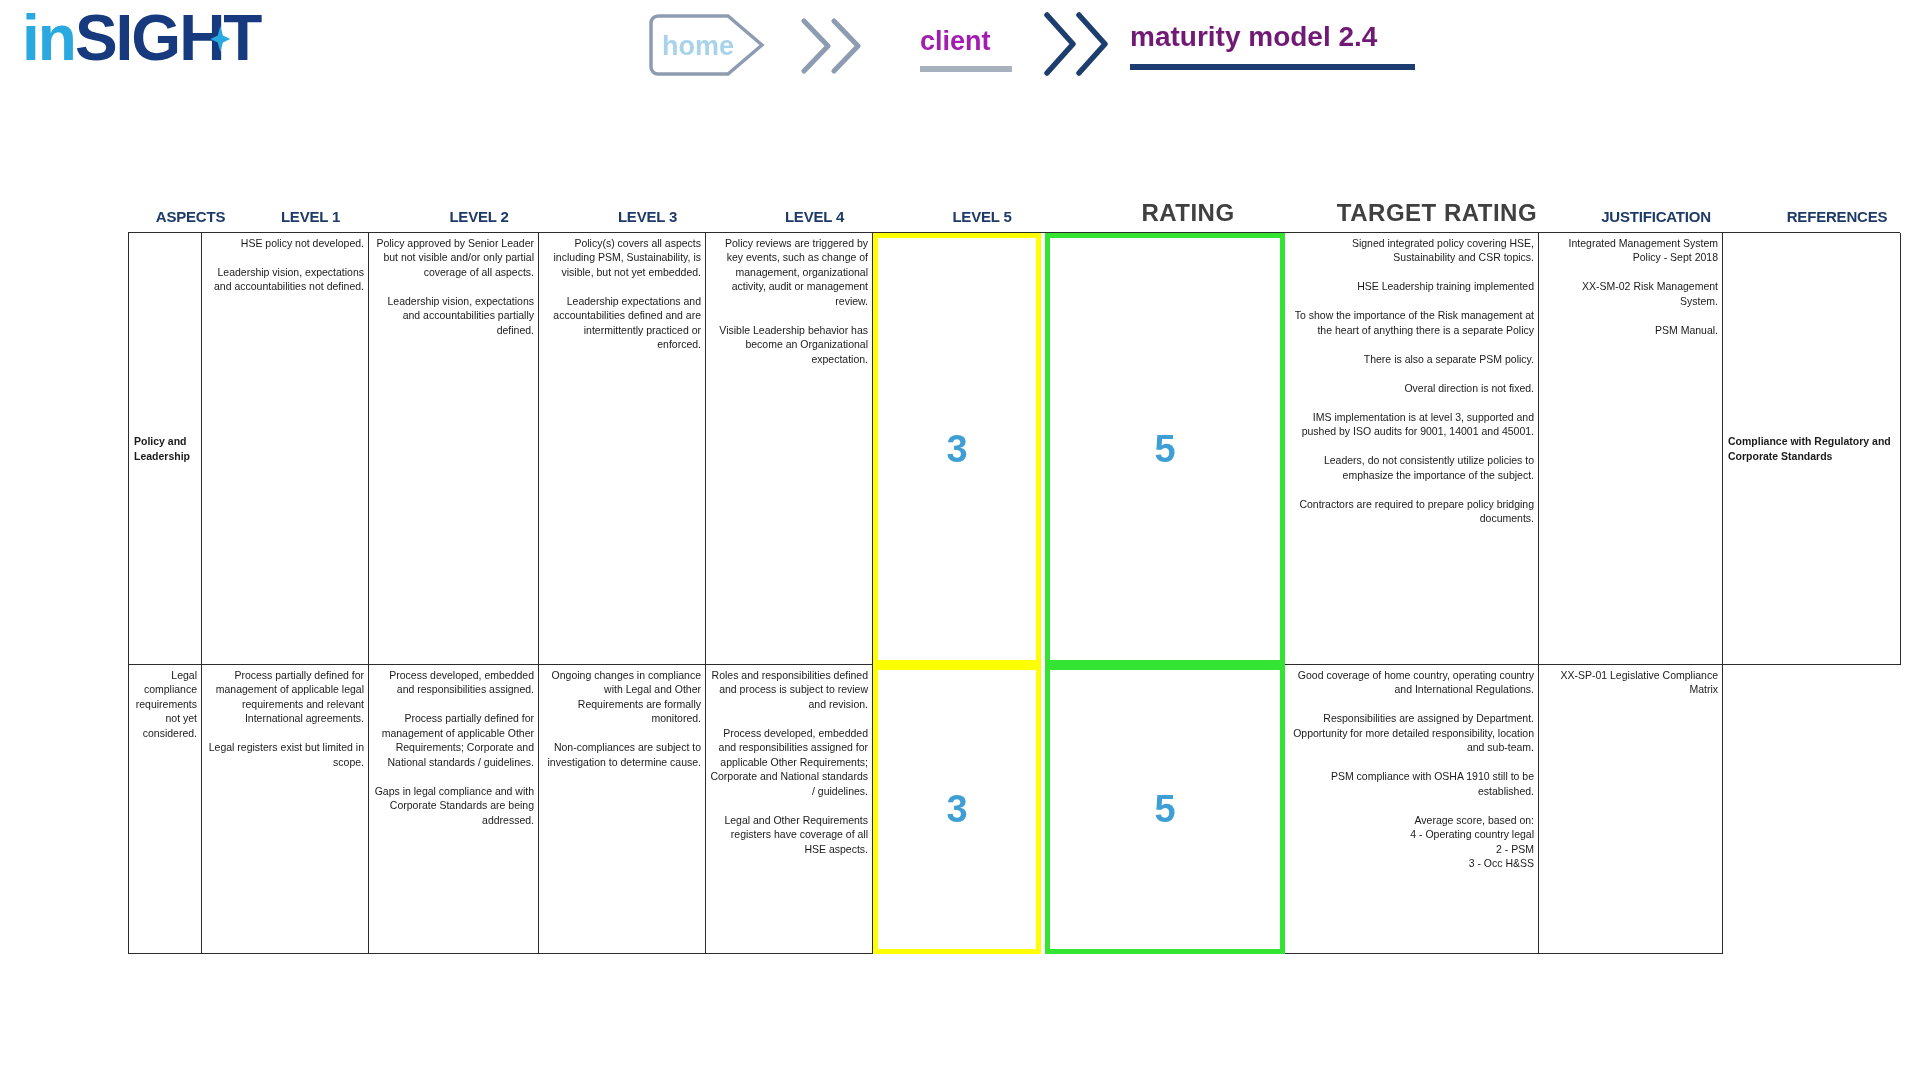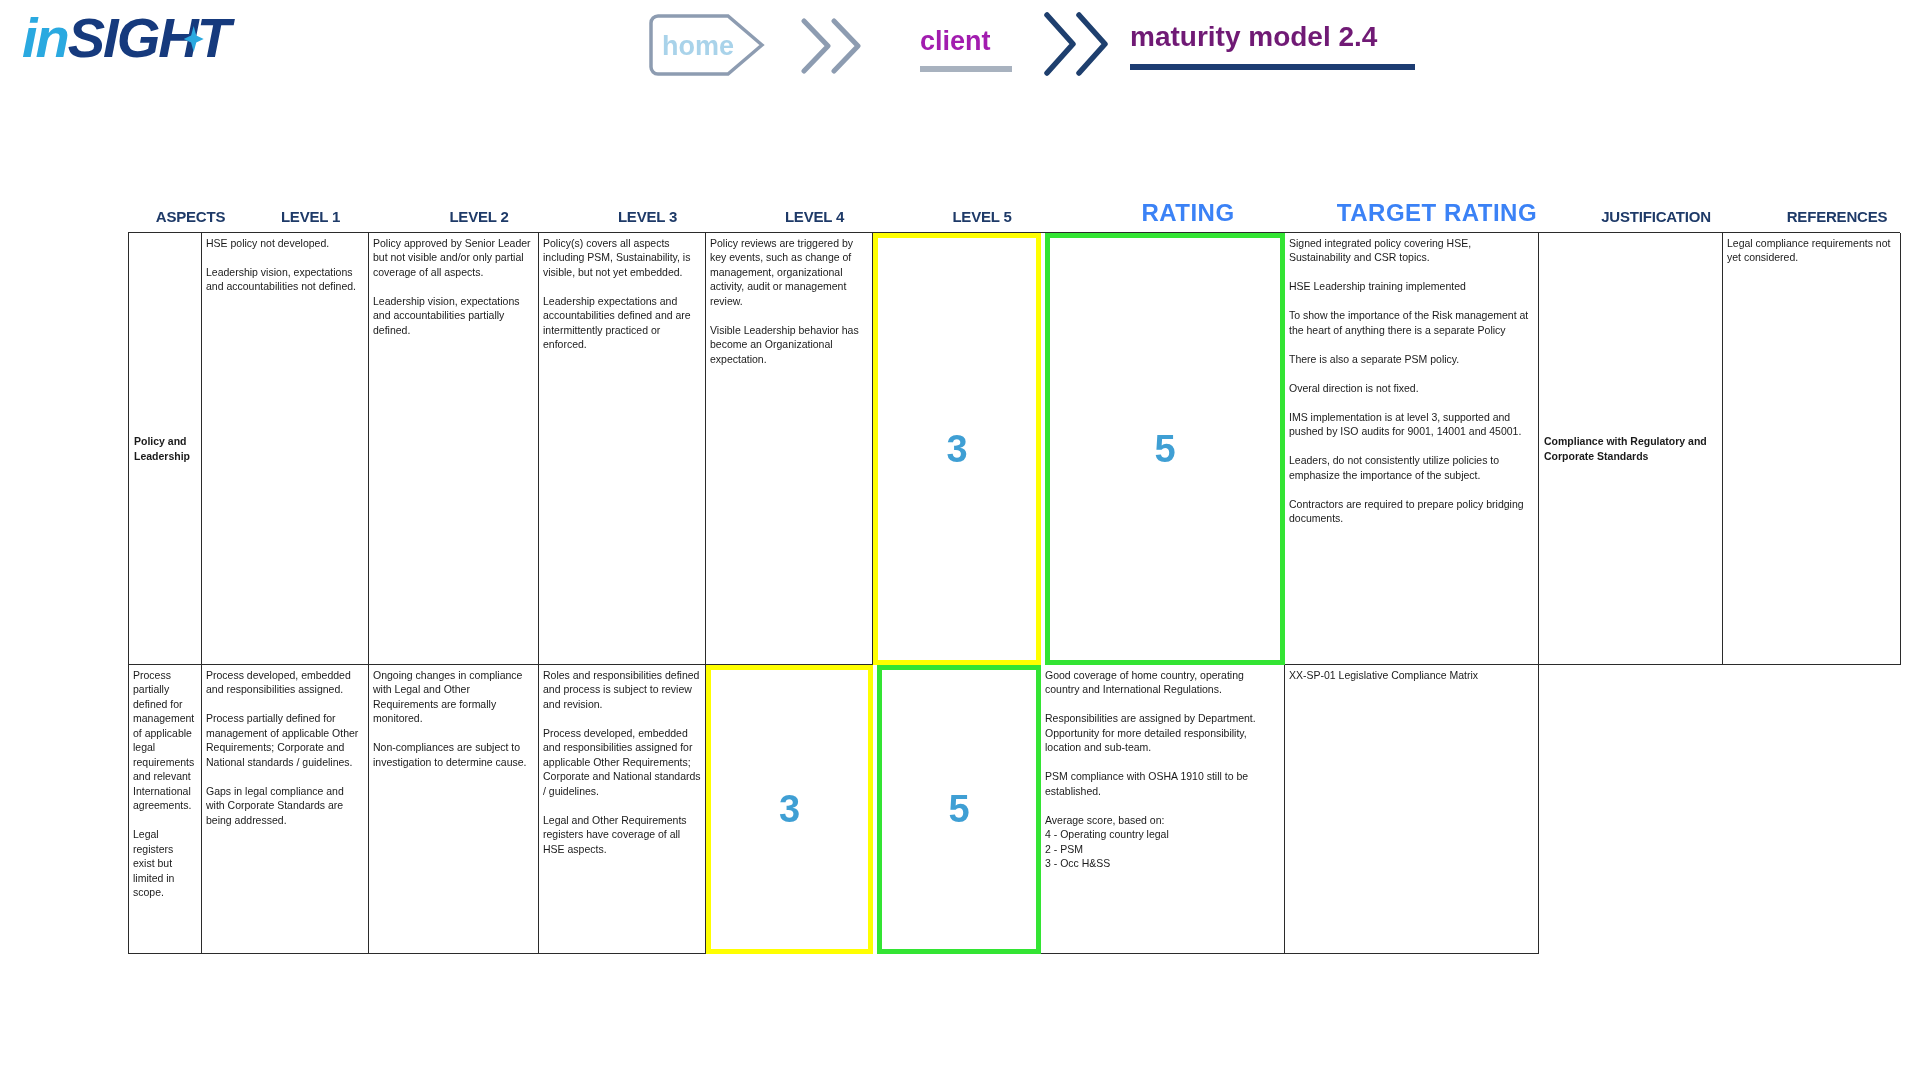--- a/index.html
+++ b/index.html
@@ -1,21 +1,21 @@
 <!DOCTYPE html>
 <html><head>
 <meta charset="utf-8">
 <style>
   * { margin:0; padding:0; box-sizing:border-box; }
   html,body { width:1920px; height:1080px; background:#ffffff; overflow:hidden;
               font-family:"Liberation Sans", sans-serif; }
 
   
-  .logo { position:absolute; left:22px; top:6px; font-size:56px; font-weight:800;
-          letter-spacing:-2px; line-height:64px; white-space:nowrap;font-style:italic; }
+  .logo { position:absolute; left:22px; top:6px; font-size:64px; font-weight:800;
+          letter-spacing:-2px; line-height:64px; white-space:nowrap; }
   .logo .lt { color:#2aa9e0; }
   .logo .dk { color:#163a7d; }
   .logo .h-wrap { position:relative; display:inline-block; color:#163a7d; }
   .logo .star { position:absolute; right:-7px; top:20px; width:20px; height:26px;
                 background:#2aa9e0;
                 clip-path:polygon(50% 0,63% 37%,100% 50%,63% 63%,50% 100%,37% 63%,0 50%,37% 37%); }
 
   
   .crumb-home { position:absolute; left:648px; top:13px; width:122px; height:64px; }
   .crumb-home text { font-family:"Liberation Sans",sans-serif; font-weight:bold; font-size:27px; fill:#a9d3ea; }
@@ -25,31 +25,31 @@
   .client-underline { position:absolute; left:920px; top:66px; width:92px; height:6px; background:#a8b2bf; }
   .crumb-current { position:absolute; left:1130px; top:21px; font-size:28px; font-weight:bold;
                    color:#701a75; }
   .current-underline { position:absolute; left:1130px; top:64px; width:285px; height:6px; background:#1d3c72; }
 
   
   .thead { position:absolute; left:128px; top:194px; width:1772px; height:36px;
            display:grid; align-items:end; justify-items:center;
            grid-template-columns:73px 167px 170px 167px 167px 168px 244px 254px 184px 178px;margin-left:26px; }
   .hcell  { color:#1e3a68; font-weight:bold; font-size:15px; padding-bottom:5px; letter-spacing:-0.2px; }
-  .hcell-big { color:#3b82f6; font-weight:bold; font-size:24px; padding-bottom:3px; letter-spacing:0.5px; }
+  .hcell-big { color:#404040; font-weight:bold; font-size:24px; padding-bottom:3px; letter-spacing:0.5px; }
 
   
   .mtable { position:absolute; left:128px; top:232px; width:1772px;
             display:grid;
             grid-template-columns:73px 167px 170px 167px 167px 168px 244px 254px 184px 178px;
             grid-template-rows:432px 289px;
             border-top:1px solid #2b2b2b; border-left:1px solid #2b2b2b; }
   .cell { border-right:1px solid #2b2b2b; border-bottom:1px solid #2b2b2b;
           font-size:10.5px; line-height:1.38; color:#1a1a1a; padding:3px 4px;
-          white-space:pre-line; overflow:hidden; }
+          white-space:pre-line; overflow:hidden;text-align:right; }
   .aspect { display:flex; align-items:center; justify-content:center; text-align:left;
             font-weight:bold; padding:3px 5px; }
   .score-cell { position:relative; border-right:none; border-bottom:none; }
   .score-box { position:absolute; inset:0; border:5px solid #ffff00;
                display:flex; align-items:center; justify-content:center; }
   .score-box.target { border-color:#33e433; left:4px; }
   .score-num { font-size:38px; font-weight:bold; color:#3f9fd4; }
   .just { border-left:1px solid #2b2b2b; margin-left:-1px; }
 </style>
 </head>
@@ -126,20 +126,25 @@
 
 There is also a separate PSM policy.
 
 Overal direction is not fixed.
 
 IMS implementation is at level 3, supported and pushed by ISO audits for 9001, 14001 and 45001.
 
 Leaders, do not consistently utilize policies to emphasize the importance of the subject.
 
 Contractors are required to prepare policy bridging documents.</div>
+  <div class="cell">Integrated Management System Policy - Sept 2018
+
+XX-SM-02 Risk Management System.
+
+PSM Manual.</div>
 
   <div class="cell aspect">Compliance with Regulatory and Corporate Standards</div>
   <div class="cell">Legal compliance requirements not yet considered.</div>
   <div class="cell">Process partially defined for management of applicable legal requirements and relevant International agreements.
 
 Legal registers exist but limited in scope.</div>
   <div class="cell">Process developed, embedded and responsibilities assigned.
 
 Process partially defined for management of applicable Other Requirements;  Corporate and  National standards / guidelines.
 

